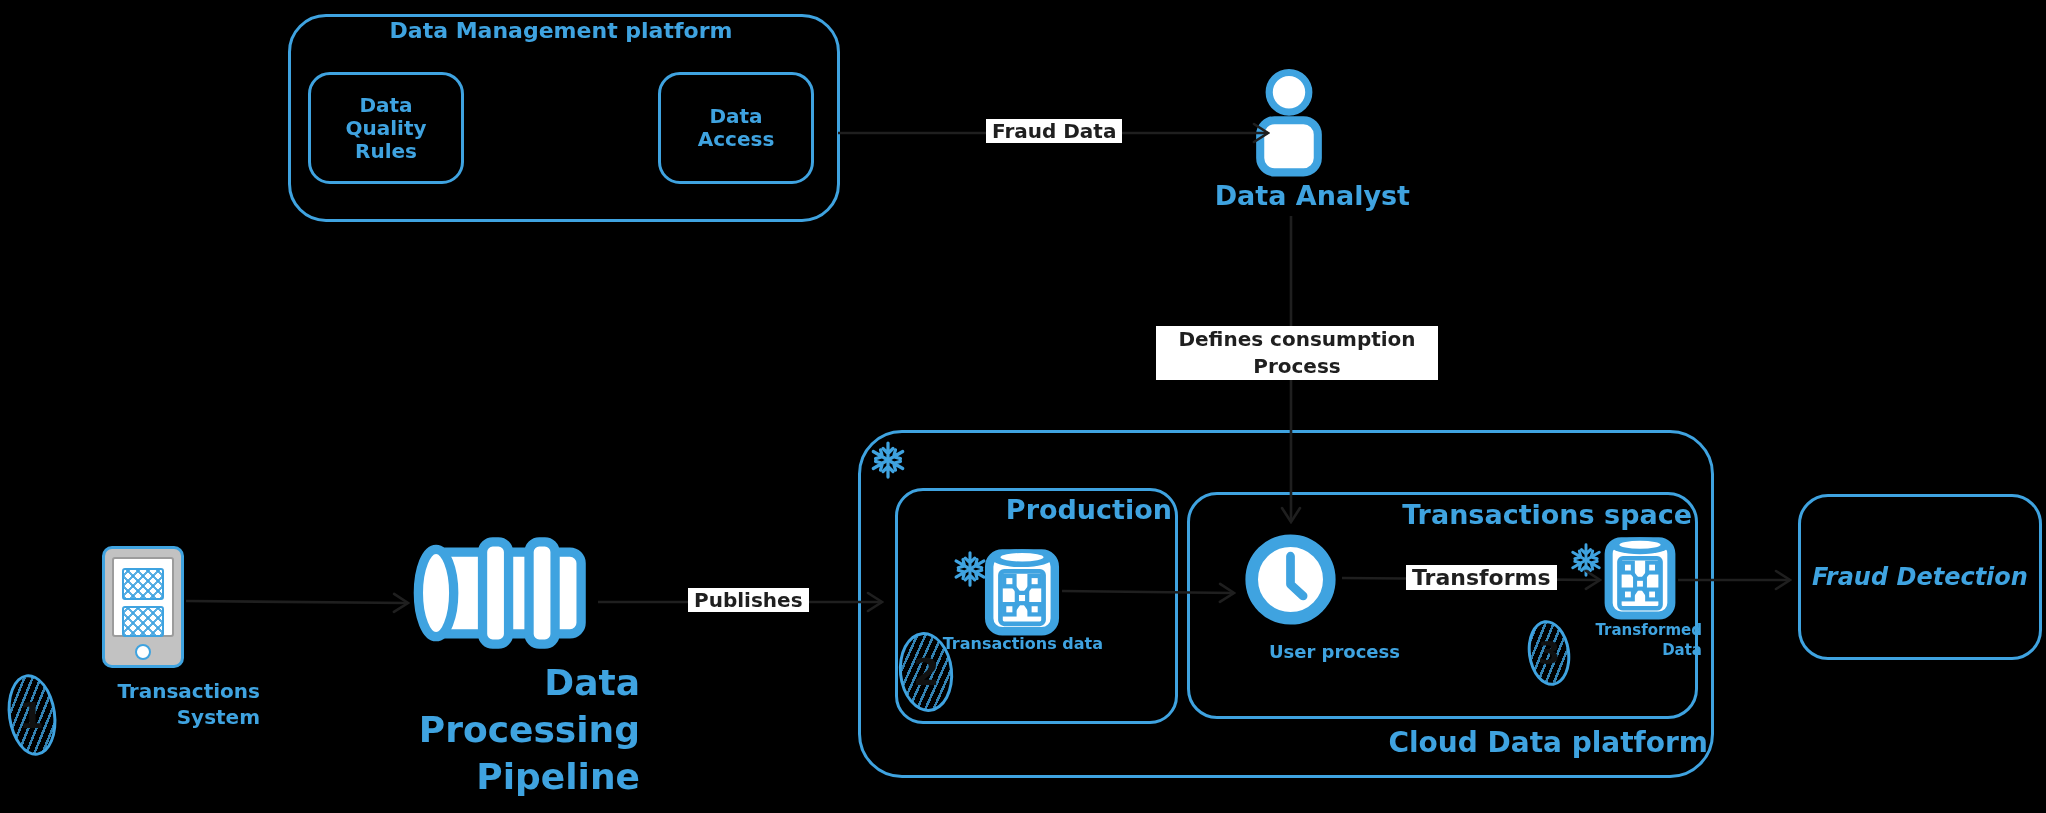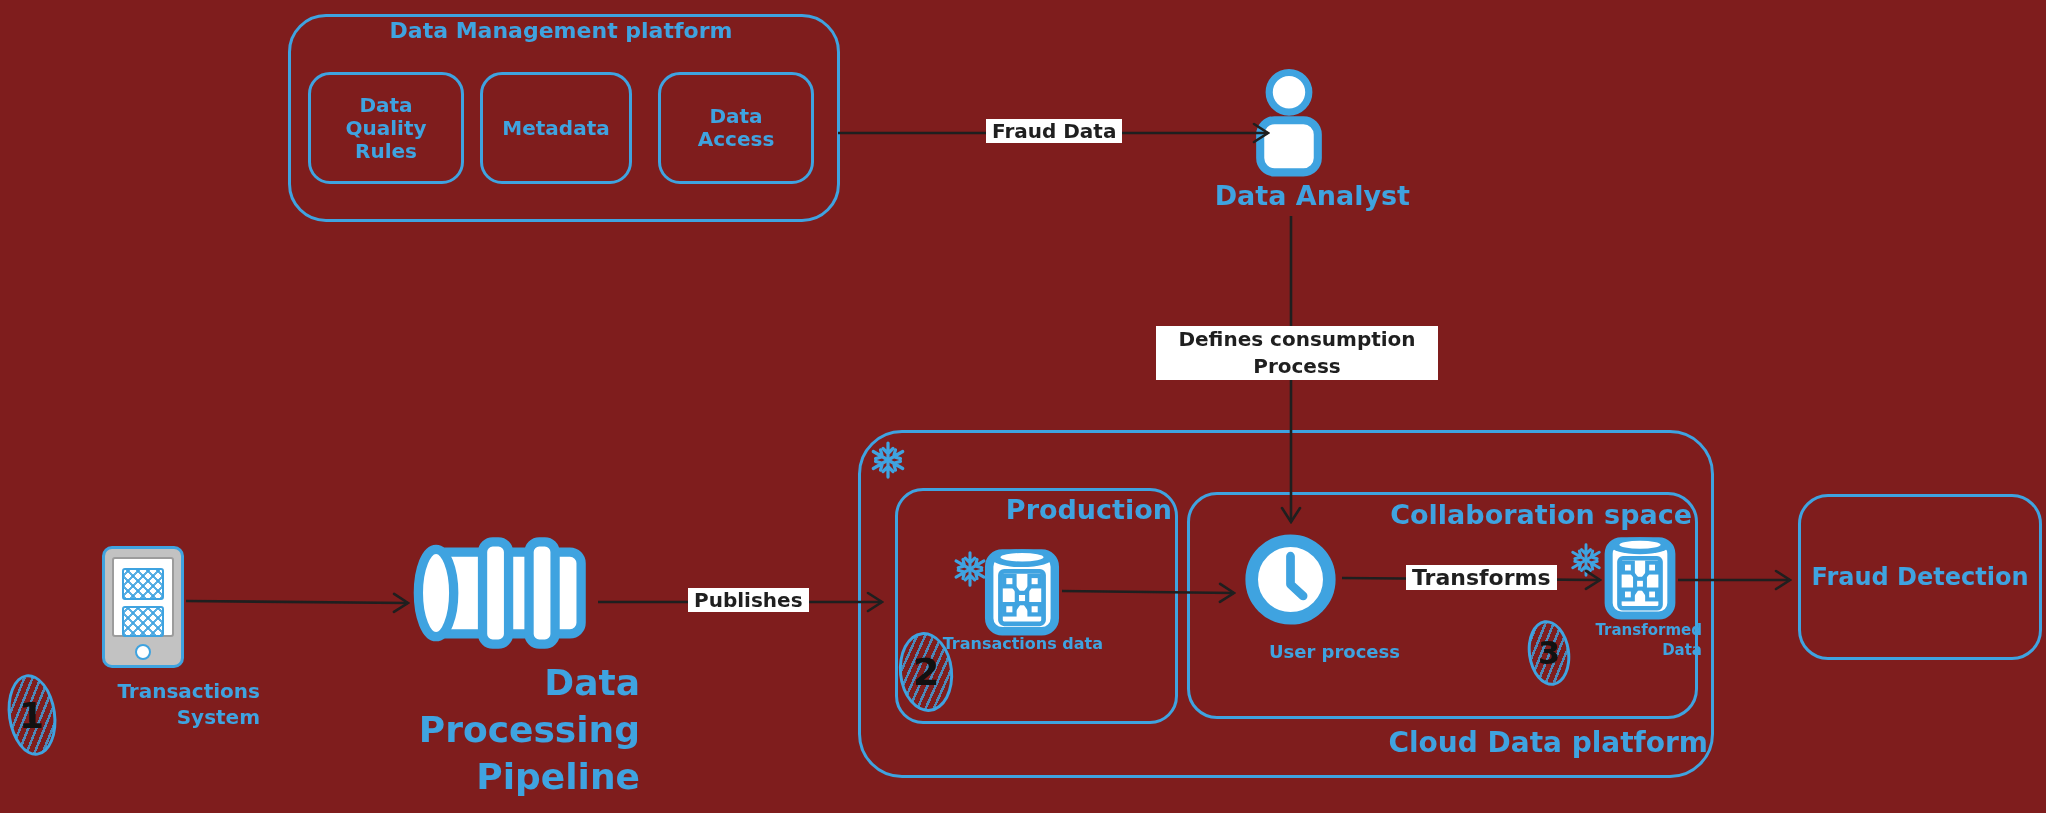--- a/index.html
+++ b/index.html
@@ -1,17 +1,17 @@
 <!DOCTYPE html>
 <html><head>
 <meta charset="utf-8">
 <style>
   :root{ --blue:#3fa3e0; --ink:#1f1f1f; --gray:#c2c2c2; }
   html,body{margin:0;padding:0;background:#fff;}
-  .canvas{position:relative;width:2046px;height:813px;background:#7f1d1d;overflow:hidden;
+  .canvas{position:relative;width:2046px;height:813px;background:#000000;overflow:hidden;
           font-family:"DejaVu Sans",sans-serif;color:var(--blue);}
   .box{position:absolute;border:3px solid var(--blue);border-radius:30px;background:transparent;}
   .blue{color:var(--blue);}
   .ctr{display:flex;align-items:center;justify-content:center;text-align:center;}
   .ml{white-space:pre-line;}
   .lbl{position:absolute;text-align:right;}
   .edge-lbl{position:absolute;background:#fff;color:var(--ink);padding:0 6px;text-align:center;z-index:6;}
   .arrows{position:absolute;left:0;top:0;z-index:5;pointer-events:none;}
   .title-top{position:absolute;text-align:center;}
   
@@ -82,23 +82,20 @@
   </svg>
 
   <div class="box" style="left:288px;top:14px;width:546px;height:202px;border-radius:38px;"></div>
   <div class="title-top blue" style="left:288px;top:18px;width:546px;font-size:22px;font-weight:600;">Data Management platform</div>
 
   <div class="box ctr" style="left:308px;top:72px;width:150px;height:106px;border-radius:22px;">
     <span class="ml blue" style="font-size:20px;line-height:1.15;font-weight:600;">Data
 Quality
 Rules</span>
   </div>
-  <div class="box ctr" style="left:480px;top:72px;width:146px;height:106px;border-radius:22px;">
-    <span class="blue" style="font-size:20px;font-weight:600;">Metadata</span>
-  </div>
   <div class="box ctr" style="left:658px;top:72px;width:150px;height:106px;border-radius:22px;">
     <span class="ml blue" style="font-size:20px;line-height:1.15;font-weight:600;">Data
 Access</span>
   </div>
 
   <svg class="icon" style="left:1253px;top:66px;" width="72" height="112">
       <use href="#person"></use>
     </svg>
   <div class="lbl blue" style="left:1190px;top:180px;width:220px;font-size:27px;font-weight:600;">Data Analyst</div>
 
@@ -134,39 +131,39 @@
     </svg>
   <svg class="icon" style="left:984px;top:546px;" width="76" height="90">
       <use href="#dataset"></use>
     </svg>
   <div class="lbl blue" style="left:903px;top:634px;width:200px;font-size:16px;font-weight:600;">Transactions data</div>
   <div class="badge" style="left:899px;top:632px;width:54px;height:80px;transform:rotate(-6deg);">
     <span style="font-size:38px;transform:rotate(6deg);">2</span>
   </div>
 
   <div class="box" style="left:1187px;top:492px;width:505px;height:221px;border-radius:30px;"></div>
-  <div class="lbl blue" style="left:1187px;top:499px;width:505px;font-size:27px;font-weight:600;">Collaboration space</div>
+  <div class="lbl blue" style="left:1187px;top:499px;width:505px;font-size:27px;font-weight:600;">Transactions space</div>
   <svg class="icon" style="left:1241px;top:531px;" width="99" height="97">
       <use href="#clock"></use>
     </svg>
   <div class="lbl blue" style="left:1200px;top:641px;width:200px;font-size:18px;font-weight:600;">User process</div>
   <svg class="icon" style="left:1568px;top:542px;" width="36" height="36">
       <use href="#snowflake"></use>
     </svg>
   <svg class="icon" style="left:1604px;top:534px;" width="72" height="86">
       <use href="#dataset"></use>
     </svg>
   <div class="lbl ml blue" style="left:1572px;top:620px;width:130px;font-size:15px;line-height:1.35;font-weight:600;">Transformed
 Data</div>
   <div class="badge" style="left:1528px;top:620px;width:42px;height:66px;transform:rotate(-8deg);">
     <span style="font-size:32px;transform:rotate(8deg);">3</span>
   </div>
 
   <div class="box ctr" style="left:1798px;top:494px;width:238px;height:160px;border-radius:30px;">
-    <span class="blue" style="font-size:24px;font-weight:600;">Fraud Detection</span>
+    <span class="blue" style="font-size:24px;font-weight:600;font-style:italic;">Fraud Detection</span>
   </div>
 
   <svg class="arrows" width="2046" height="813">
     <g stroke="#1f1f1f" stroke-width="2.6" fill="none">
       <line x1="838" y1="133" x2="1268" y2="133" marker-end="url(#ah)"></line>
       <line x1="1291" y1="216" x2="1291" y2="522" marker-end="url(#ah)"></line>
       <line x1="186" y1="601" x2="408" y2="603" marker-end="url(#ah)"></line>
       <line x1="598" y1="602" x2="882" y2="602" marker-end="url(#ah)"></line>
       <line x1="1062" y1="591" x2="1234" y2="593" marker-end="url(#ah)"></line>
       <line x1="1342" y1="578" x2="1600" y2="580" marker-end="url(#ah)"></line>

